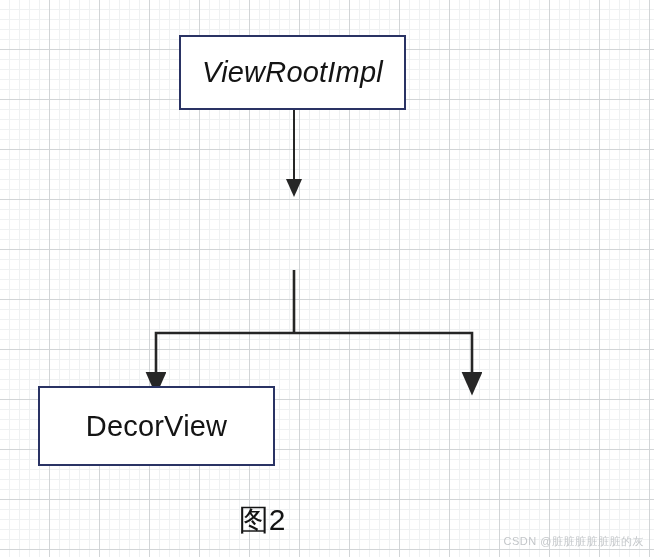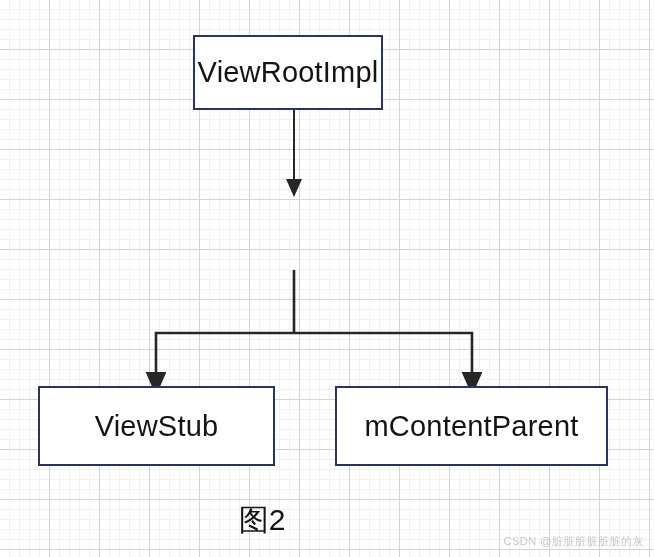--- a/index.html
+++ b/index.html
@@ -31,21 +31,21 @@
     display: flex;
     align-items: center;
     justify-content: center;
     color: #141414;
     font-size: 29px;
     font-weight: 400;
     letter-spacing: 0.2px;
     white-space: nowrap;
   }
 
-  #node-viewrootimpl   { left: 193px; top: 35px;  width: 190px; height: 75px; }
+  #node-viewrootimpl   { left: 179px; top: 35px;  width: 227px; height: 75px; font-style: italic; }
   #node-decorview      { left: 176px; top: 193px; width: 236px; height: 77px; }
   #node-viewstub       { left: 38px;  top: 386px; width: 237px; height: 80px; }
   #node-mcontentparent { left: 335px; top: 386px; width: 273px; height: 80px; }
 
   #edges {
     position: absolute;
     left: 0;
     top: 0;
     width: 654px;
     height: 557px;
@@ -92,24 +92,21 @@
 
     <path d="M294,333 L472,333 L472,376" fill="none" stroke="#262626" stroke-width="2.6" marker-end="url(#arrowhead)"></path>
   </svg>
 
   <div class="node" id="node-viewrootimpl">
     <span>ViewRootImpl</span>
   </div>
 
 
   <div class="node" id="node-viewstub">
-    <span>ViewStub</span>
+    <span>DecorView</span>
   </div>
 
-  <div class="node" id="node-mcontentparent">
-    <span>mContentParent</span>
-  </div>
 
   <div class="caption">图2</div>
 
   <div class="watermark">CSDN @脏脏脏脏脏脏的灰</div>
 
 </div>
 
 </body></html>

